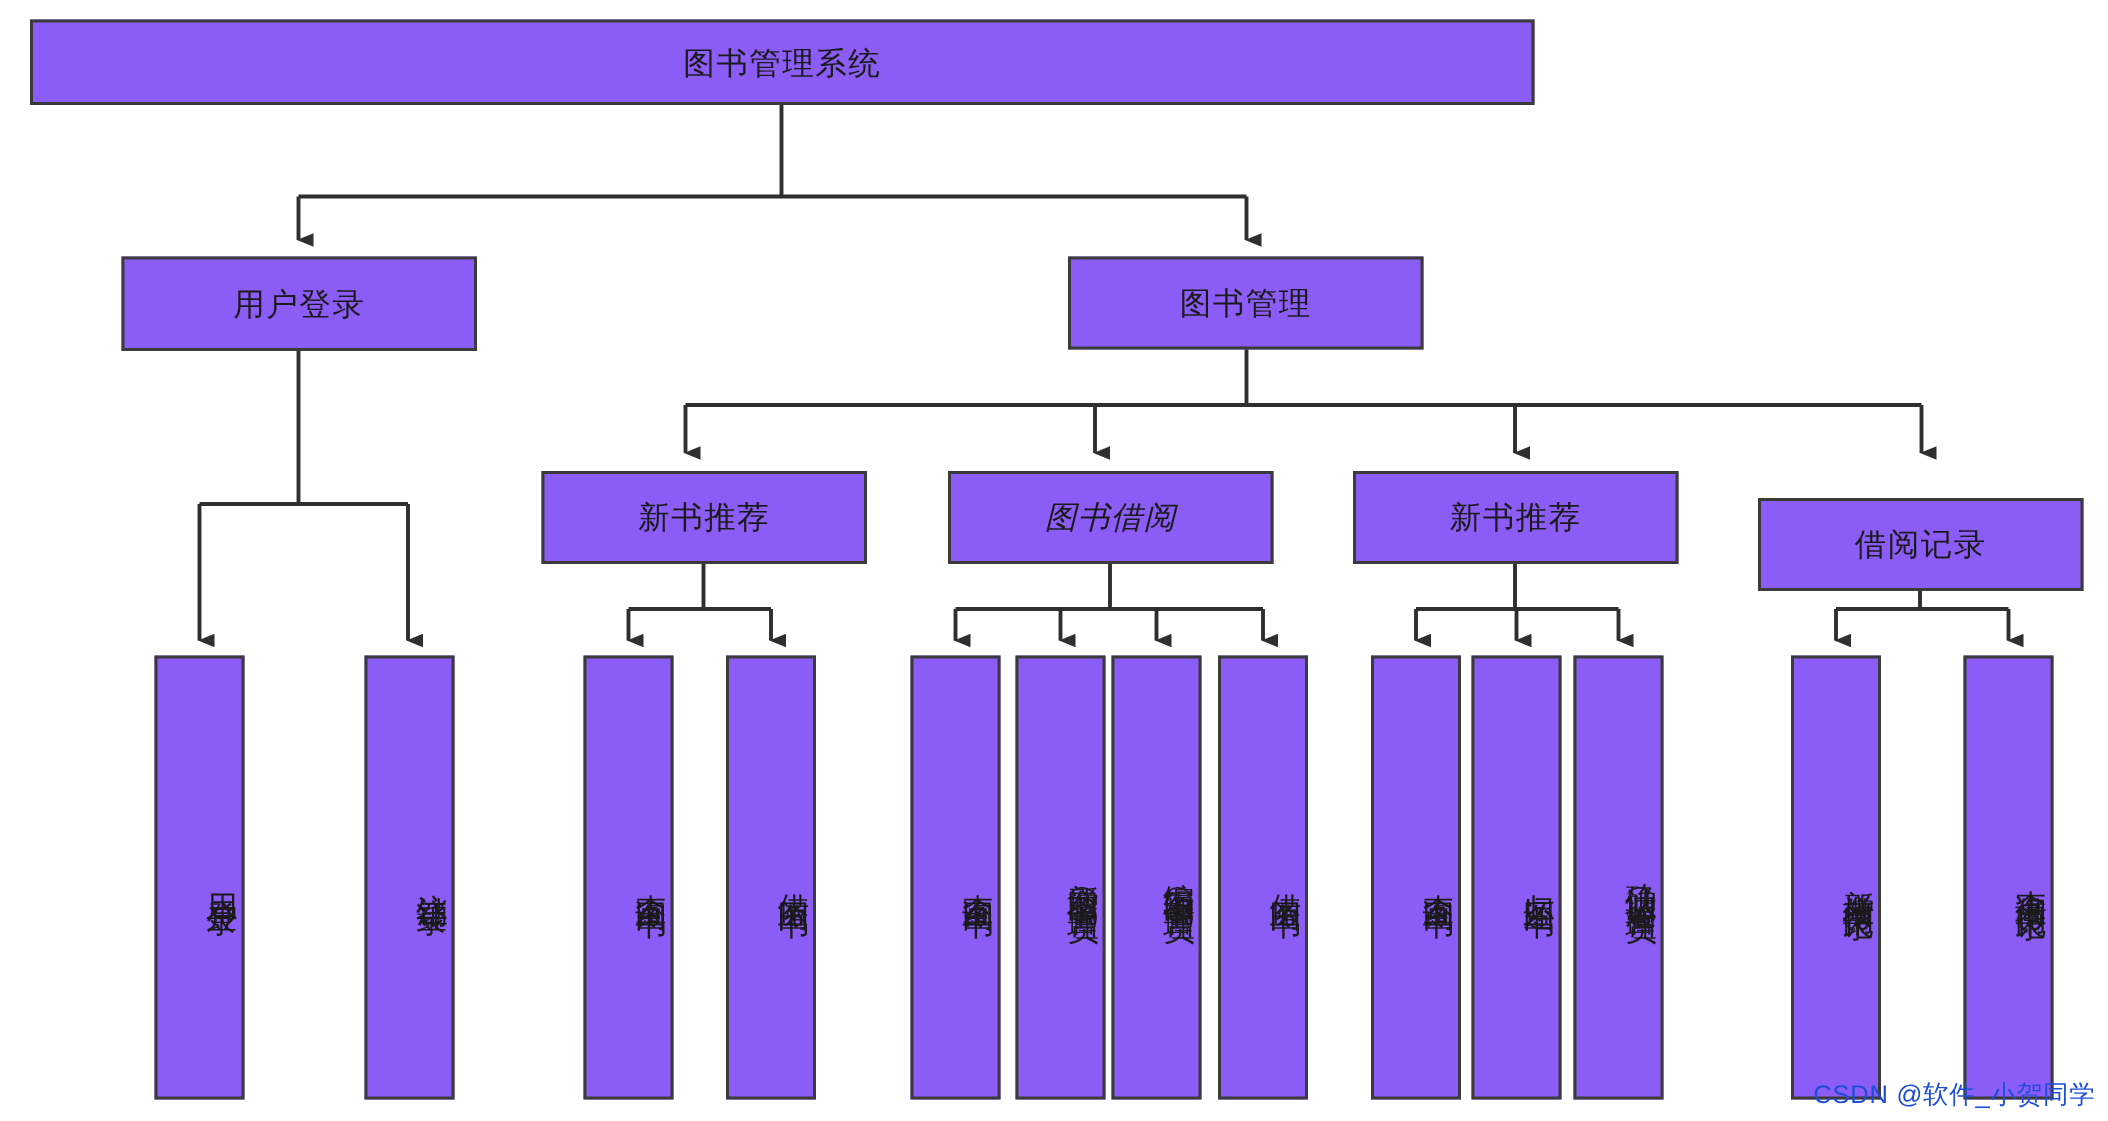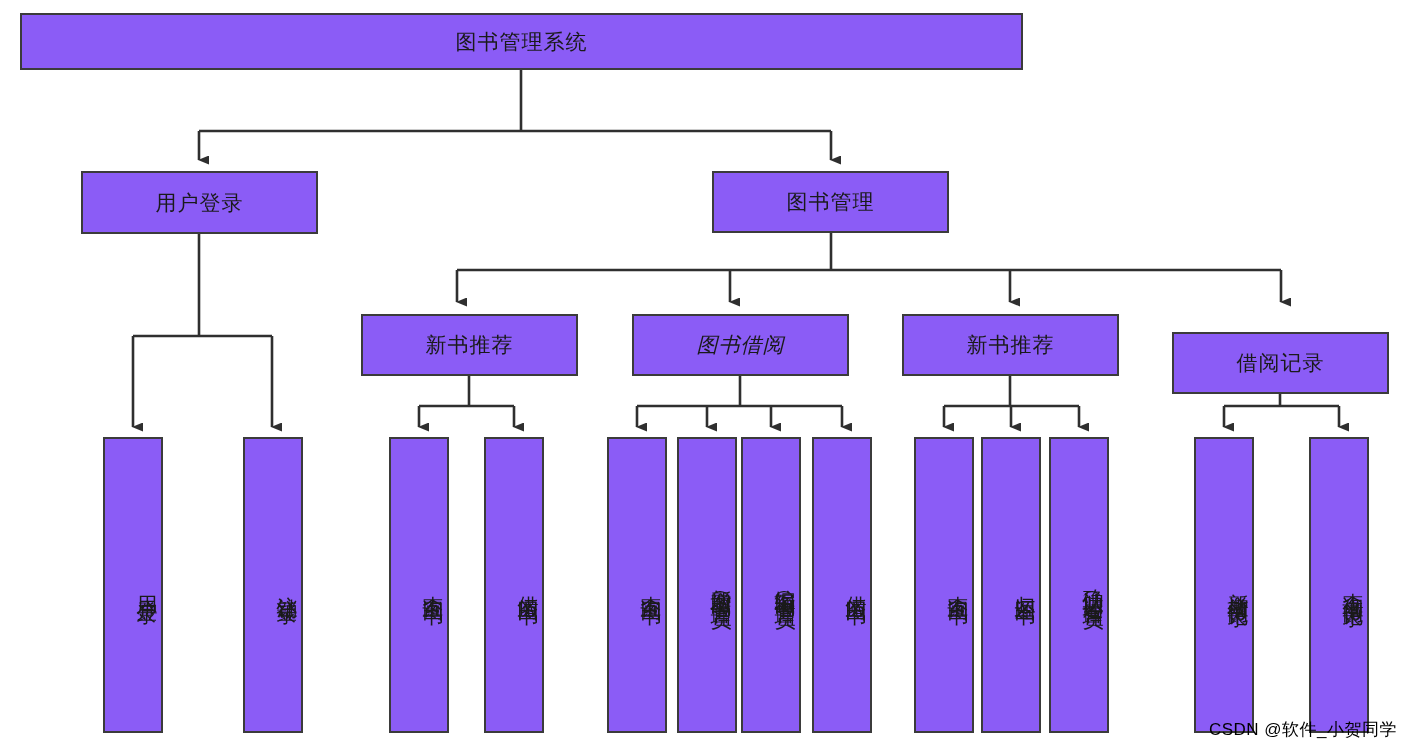--- a/index.html
+++ b/index.html
@@ -29,21 +29,21 @@
     padding-bottom:6px;
     align-items:flex-start;
     justify-content:center;
   }
   .node.v.tall{ align-items:flex-start; }
   .watermark{
     position:absolute;
     right:8px;
     bottom:6px;
     font-size:17px;
-    color:#000000;
+    color:#1d4ed8;
     letter-spacing:0.5px;
     white-space:nowrap;
     pointer-events:none;
   }
   svg.edges{position:absolute;left:0;top:0;width:1405px;height:747px;pointer-events:none;}
 </style>
 </head>
 <body>
 
 <div id="diagram">

